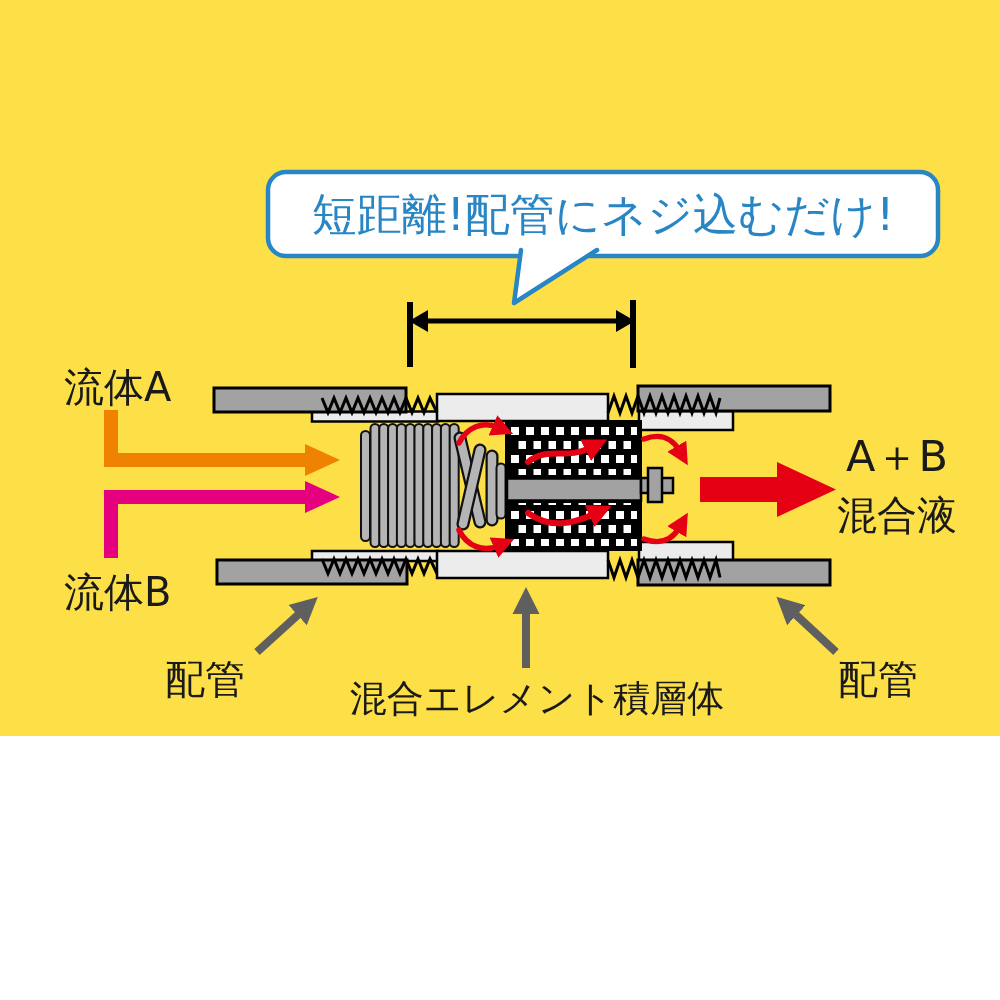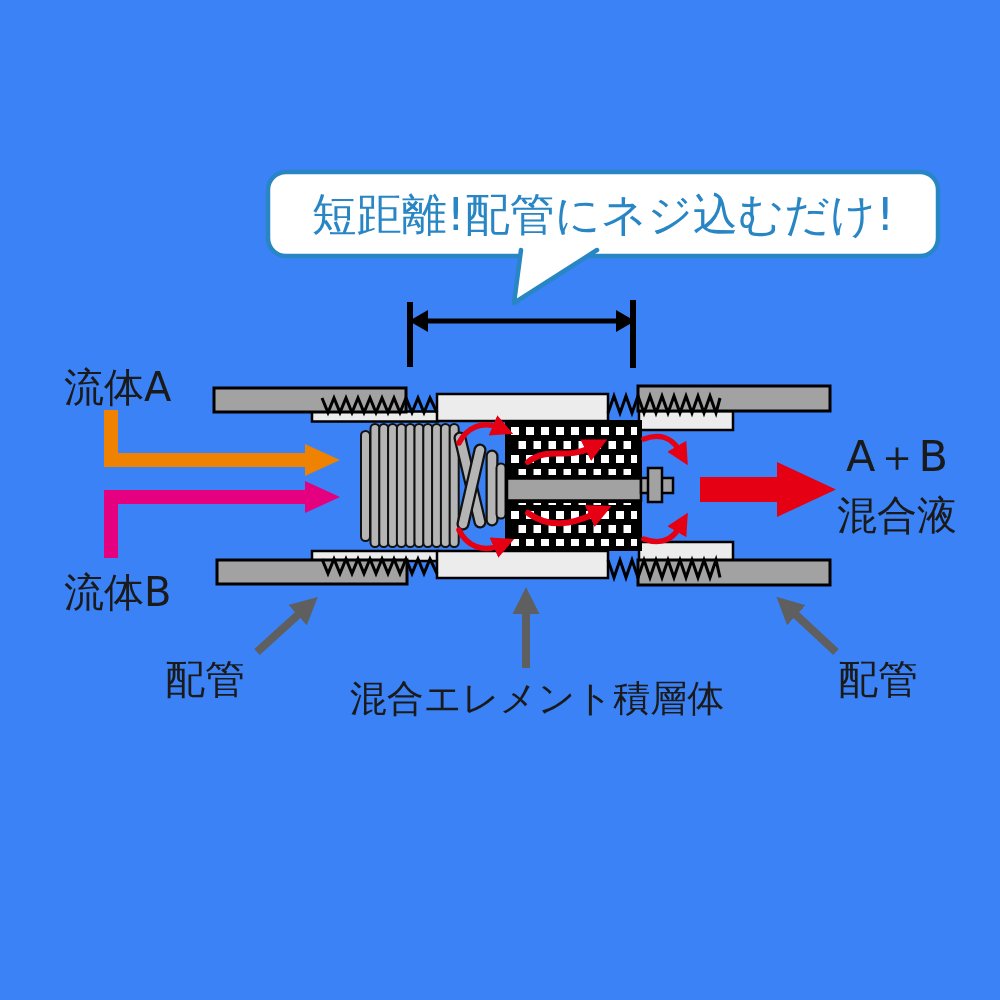--- a/index.html
+++ b/index.html
@@ -1,21 +1,21 @@
 <!DOCTYPE html>
 <html style="--blue: #2886c5; --orange: #ef8200; --magenta: #e4007f; --red: #e60013; --pipe_gray: #a2a2a2; --housing_gray: #ececec; --coil_gray: #b5b5b5; --label_arrow_gray: #5f5f5f; --text_black: #1a1a1a;"><head>
 <meta charset="utf-8">
 <style>
   :root{
     --blue:#2886c5; --orange:#ef8200; --magenta:#e4007f; --red:#e60013;
     --pipe_gray:#a2a2a2; --housing_gray:#ececec; --coil_gray:#b5b5b5;
     --label_arrow_gray:#5f5f5f; --text_black:#1a1a1a;
   }
   html,body{margin:0;padding:0;background:#fff;}
-  .stage{position:relative;width:1000px;height:1000px;background:#3b82f6;overflow:hidden;}
+  .stage{position:relative;width:1000px;height:736px;background:#fde047;overflow:hidden;}
   svg{display:block;}
   text{font-family:"DejaVu Sans","Liberation Sans",sans-serif;fill:var(--text_black);}
   .bubble-text{fill:var(--blue);font-weight:500;}
 </style>
 </head>
 <body>
 
 <div class="stage">
 <svg width="1000" height="1000" viewBox="0 0 1000 1000" xmlns="http://www.w3.org/2000/svg">
   <defs>

